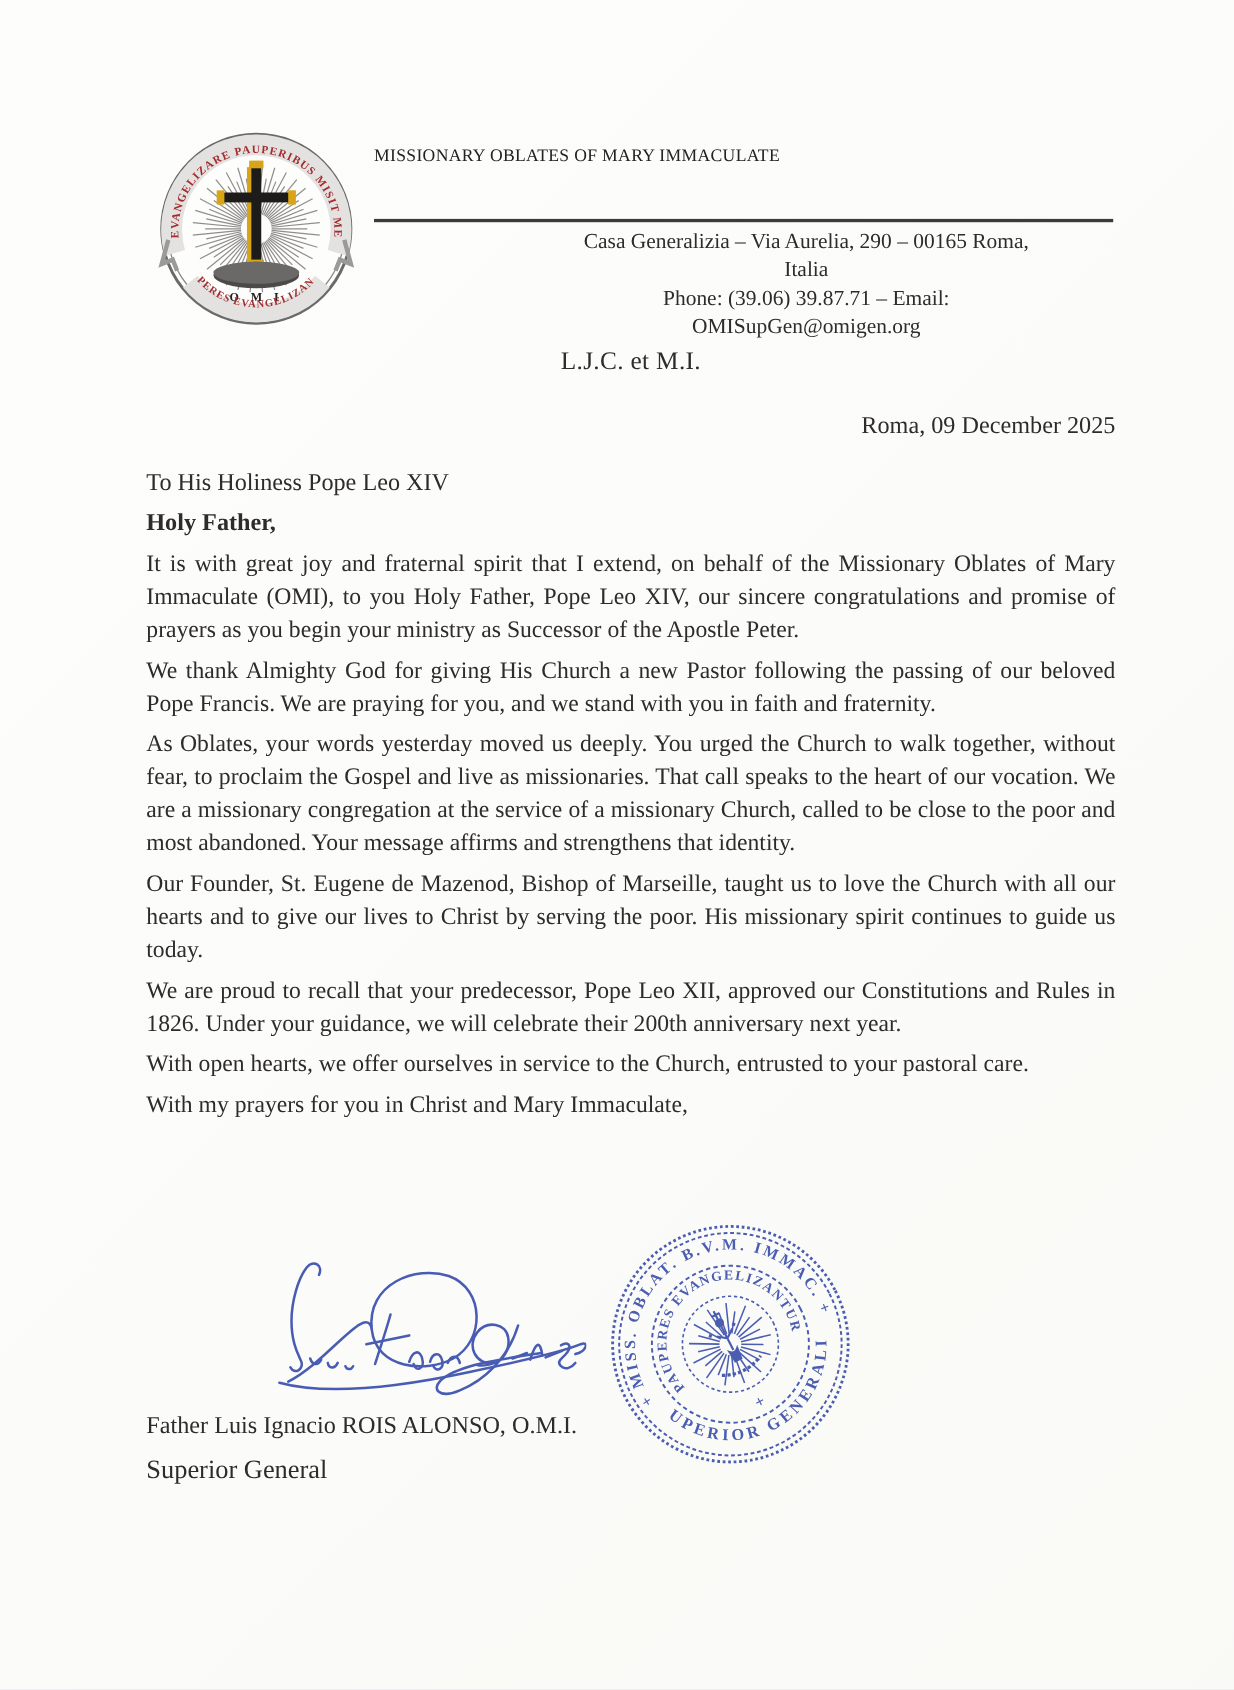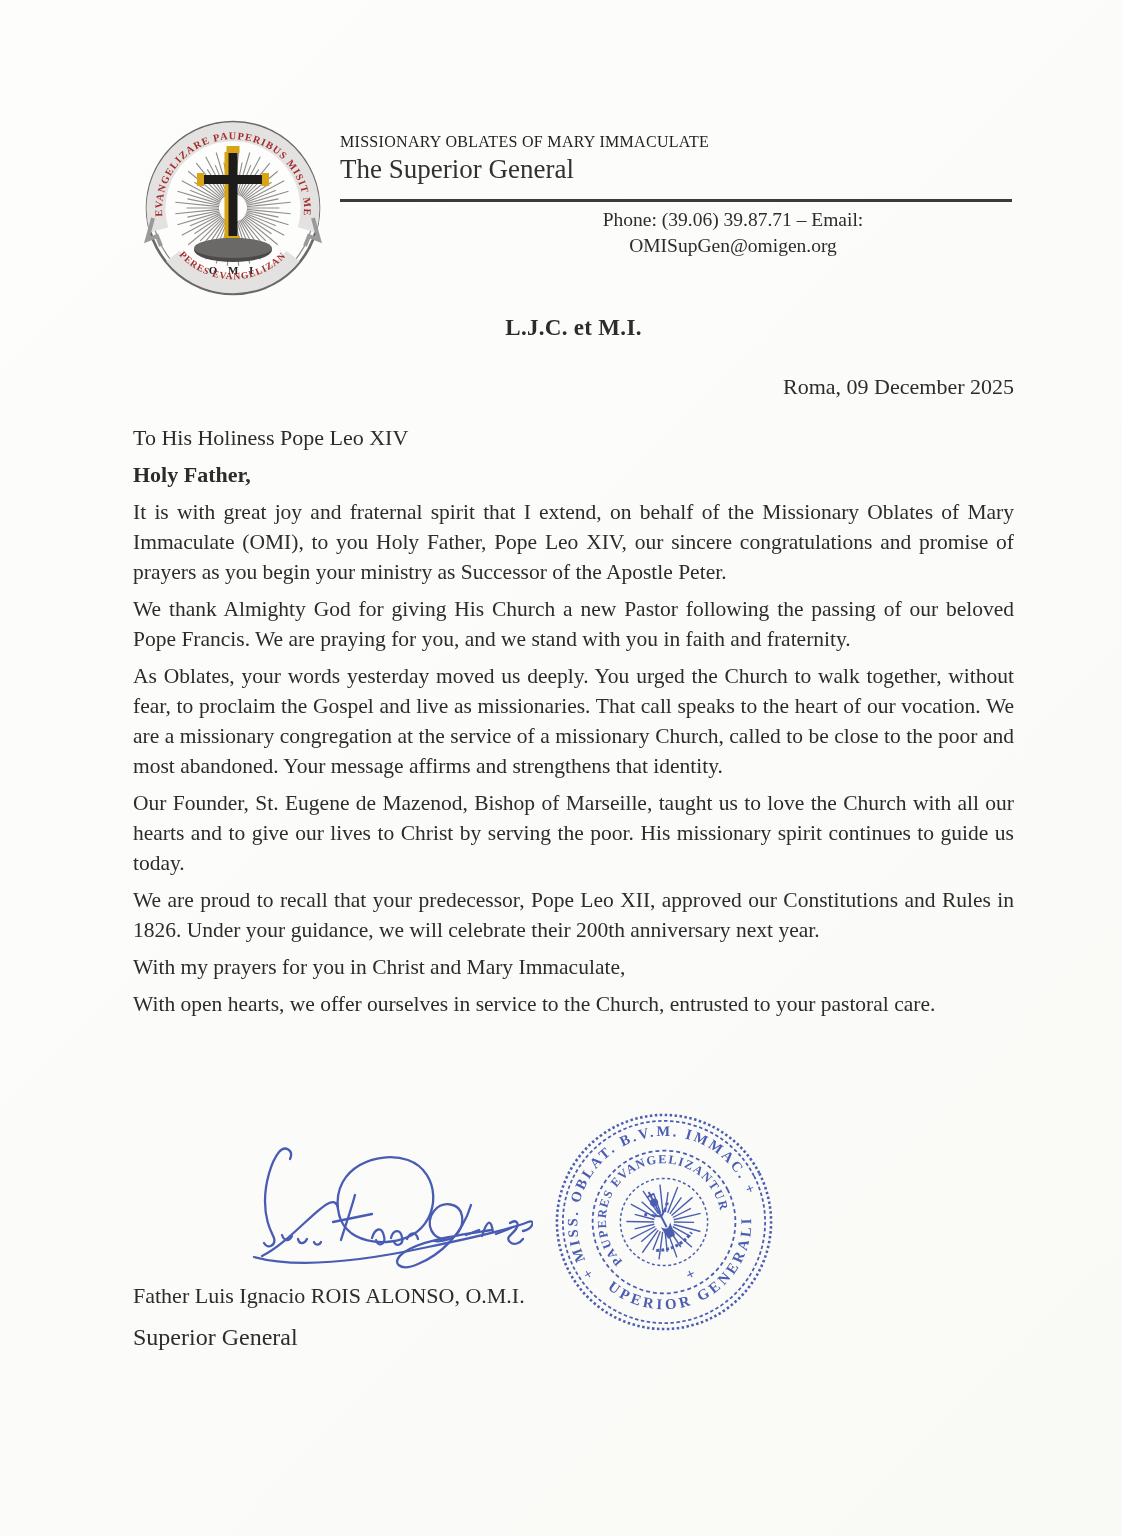--- a/index.html
+++ b/index.html
@@ -16,21 +16,21 @@
   
   .logo-wrap{position:absolute;left:143px;top:118px;width:180px;height:180px;}
   .head-block{position:absolute;left:340px;top:133px;width:674px;}
   .org-name{font-size:16px;font-weight:normal;letter-spacing:.3px;color:#242220;}
   .office{font-size:27px;margin-top:3px;color:#33312e;}
   .head-rule{position:absolute;left:340px;top:199px;width:672px;height:3px;background:#3d3b38;}
   .contact{position:absolute;left:518px;top:207px;width:430px;text-align:center;
            font-size:19.5px;line-height:26px;color:#2e2c29;}
   
   .col{position:absolute;left:133px;width:881px;}
-  .ljc{top:315px;text-align:center;font-weight:bold;font-size:23px;letter-spacing:.3px;}
+  .ljc{top:315px;text-align:center;font-weight:normal;font-size:23px;letter-spacing:.3px;}
   .dateline{top:374px;text-align:right;font-size:22px;}
   .recipient{top:425px;font-size:22px;}
   .greeting{top:462px;font-size:22px;font-weight:bold;}
   .paras{top:497px;}
   .paras p{margin:0 0 7px 0;font-size:21.5px;line-height:30px;text-align:justify;}
   .paras p:last-child{text-align:left;}
   .sig-name{top:1283px;font-size:22px;}
   .sig-title{top:1324px;font-size:24px;}
   
   .signature{position:absolute;left:238px;top:1143px;width:295px;height:130px;}
@@ -143,40 +143,40 @@
         <textPath href="#logo-arc-top" startOffset="50%" text-anchor="middle">EVANGELIZARE PAUPERIBUS MISIT ME</textPath>
       </text>
       <text font-size="9.6" font-weight="bold" fill="#a32c2e" letter-spacing="1">
         <textPath href="#logo-arc-bot" startOffset="50%" text-anchor="middle">PAUPERES EVANGELIZANTUR</textPath>
       </text>
     </svg>
   </div>
 
   <div class="head-block">
     <div class="org-name">MISSIONARY OBLATES OF MARY IMMACULATE</div>
-    <div class="office">The Superior General</div>
   </div>
   <div class="head-rule"></div>
   <div class="contact">
+    <div>Casa Generalizia – Via Aurelia, 290 – 00165 Roma, Italia</div>
     <div>Phone: (39.06) 39.87.71 – Email: OMISupGen@omigen.org</div>
   </div>
 
   <div class="col ljc" style="position:absolute">L.J.C. et M.I.</div>
   <div class="col dateline" style="position:absolute">Roma, 09 December 2025</div>
   <div class="col recipient" style="position:absolute">To His Holiness Pope Leo XIV</div>
   <div class="col greeting" style="position:absolute">Holy Father,</div>
 
   <div class="col paras" style="position:absolute">
     <p>It is with great joy and fraternal spirit that I extend, on behalf of the Missionary Oblates of Mary Immaculate (OMI), to you Holy Father, Pope Leo XIV, our sincere congratulations and promise of prayers as you begin your ministry as Successor of the Apostle Peter.</p>
     <p>We thank Almighty God for giving His Church a new Pastor following the passing of our beloved Pope Francis. We are praying for you, and we stand with you in faith and fraternity.</p>
     <p>As Oblates, your words yesterday moved us deeply. You urged the Church to walk together, without fear, to proclaim the Gospel and live as missionaries. That call speaks to the heart of our vocation. We are a missionary congregation at the service of a missionary Church, called to be close to the poor and most abandoned. Your message affirms and strengthens that identity.</p>
     <p>Our Founder, St. Eugene de Mazenod, Bishop of Marseille, taught us to love the Church with all our hearts and to give our lives to Christ by serving the poor. His missionary spirit continues to guide us today.</p>
     <p>We are proud to recall that your predecessor, Pope Leo XII, approved our Constitutions and Rules in 1826. Under your guidance, we will celebrate their 200th anniversary next year.</p>
+    <p>With open hearts, we offer ourselves in service to the Church, entrusted to your pastoral care.</p>
     <p>With my prayers for you in Christ and Mary Immaculate,</p>
-    <p>With open hearts, we offer ourselves in service to the Church, entrusted to your pastoral care.</p>
   </div>
 
   <svg class="signature" viewBox="0 0 295 130">
     <g fill="none" stroke="#3a4fae" stroke-width="2.3" stroke-linecap="round" stroke-linejoin="round" opacity=".92">
 
       <path d="M 52,16 C 56,7 47,2 41,9 C 33,19 27,40 27,58 C 27,78 33,88 36,95 C 38,102 30,107 26,100"></path>
 
       <path d="M 44,92 c 2,6 7,7 10,1 m 6,3 c 1,5 6,6 9,0 m 7,3 c 1,3 5,4 7,0"></path>
 
       <path d="M 100,66 C 95,24 140,7 170,17 C 203,29 203,76 174,92 C 150,105 104,102 100,66 C 96,40 60,95 24,113"></path>

